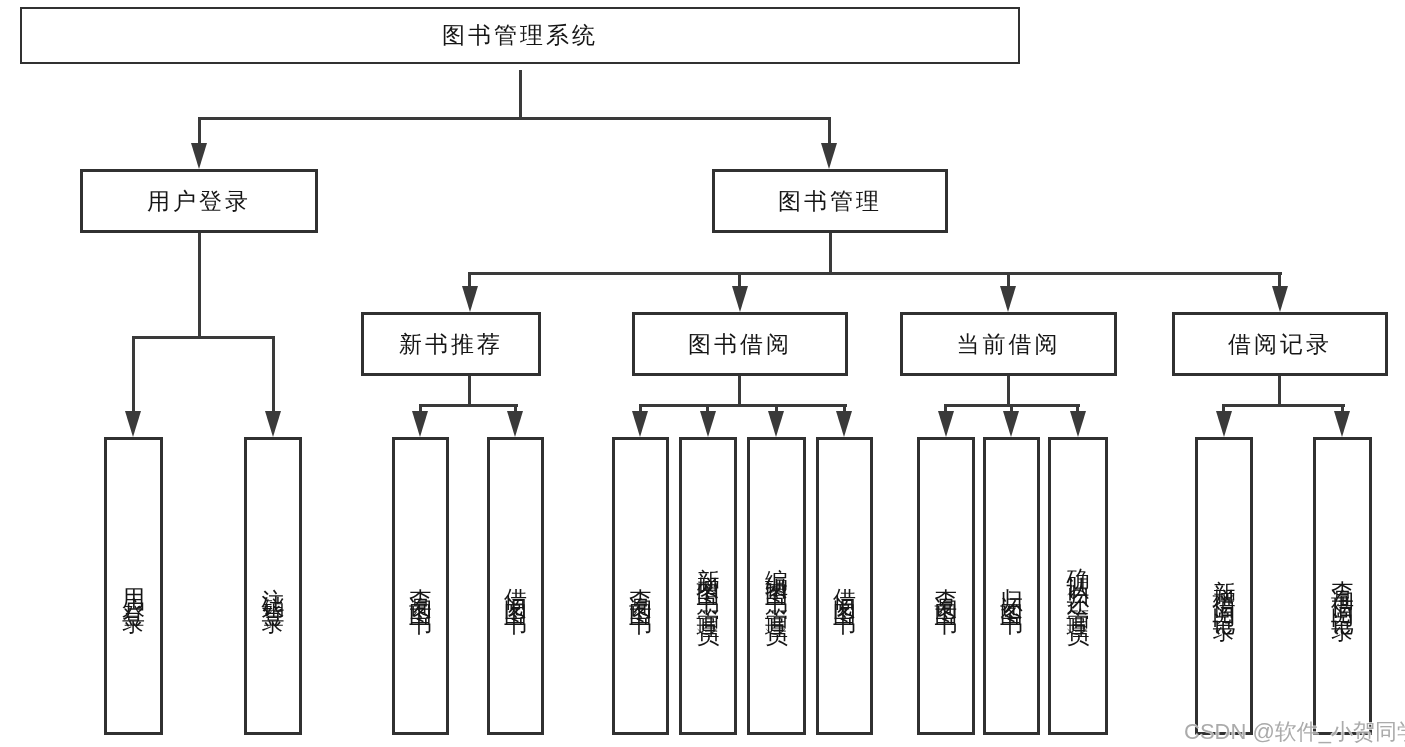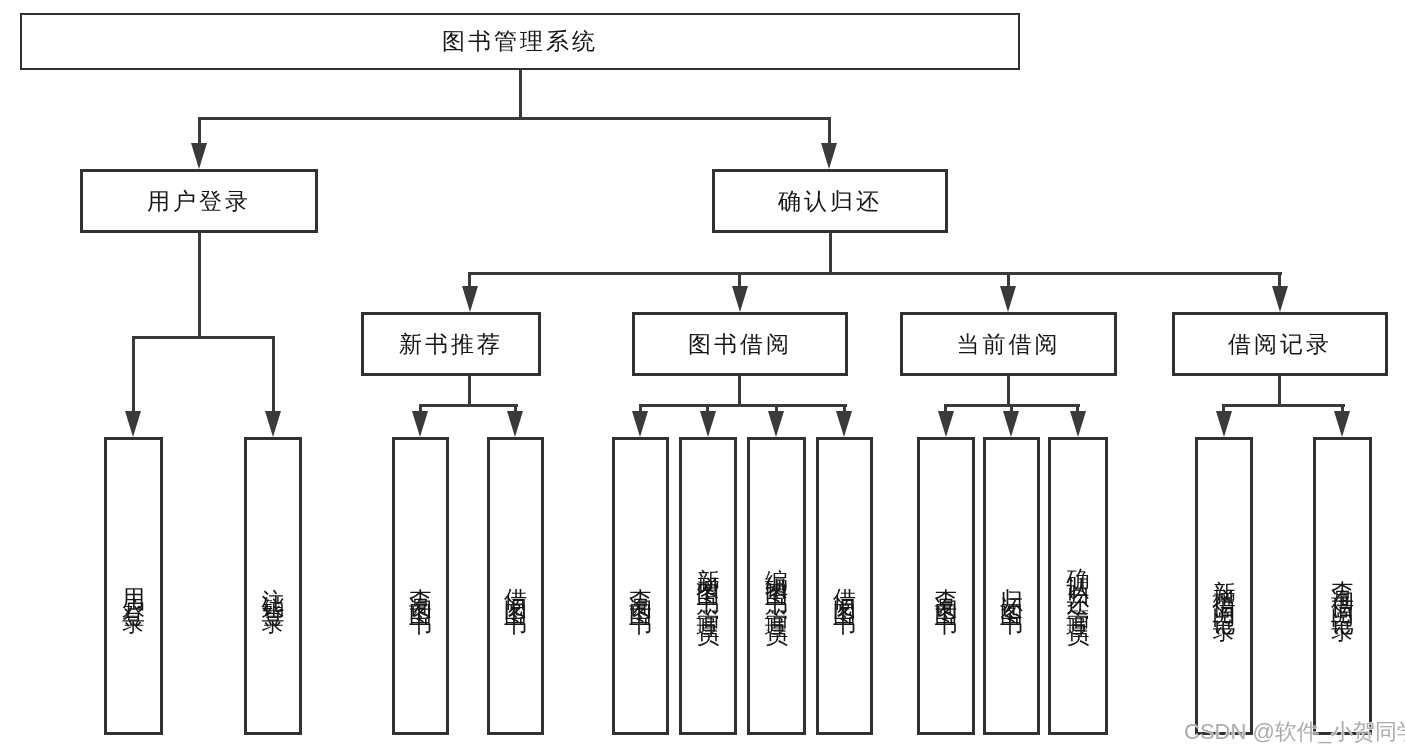--- a/index.html
+++ b/index.html
@@ -54,36 +54,36 @@
     white-space:nowrap;
     z-index:6;
     text-shadow:1px 1px 0 rgba(255,255,255,.75), -1px -1px 0 rgba(255,255,255,.75);
   }
 </style>
 </head>
 <body>
 
 <div class="canvas">
 
-  <div class="box root-box" style="left:20px;top:13px;width:1000px;height:57px">
+  <div class="box root-box" style="left:20px;top:7px;width:1000px;height:57px">
     <span class="hlabel">图书管理系统</span>
   </div>
 
   <div class="vline" style="left:519px;top:70px;height:48px"></div>
   <div class="hline" style="left:198px;top:117px;width:633px"></div>
   <div class="vline" style="left:198px;top:117px;height:28px"></div>
   <div class="arrow" style="left:191px;top:143px"></div>
   <div class="vline" style="left:828px;top:117px;height:28px"></div>
   <div class="arrow" style="left:821px;top:143px"></div>
 
   <div class="box" style="left:80px;top:169px;width:238px;height:64px">
     <span class="hlabel">用户登录</span>
   </div>
   <div class="box" style="left:712px;top:169px;width:236px;height:64px">
-    <span class="hlabel">确认归还</span>
+    <span class="hlabel">图书管理</span>
   </div>
 
   <div class="vline" style="left:198px;top:233px;height:105px"></div>
   <div class="hline" style="left:132px;top:336px;width:143px"></div>
   <div class="vline" style="left:132px;top:336px;height:78px"></div>
   <div class="arrow" style="left:125px;top:411px"></div>
   <div class="vline" style="left:272px;top:336px;height:78px"></div>
   <div class="arrow" style="left:265px;top:411px"></div>
 
   <div class="vline" style="left:829px;top:233px;height:41px"></div>

